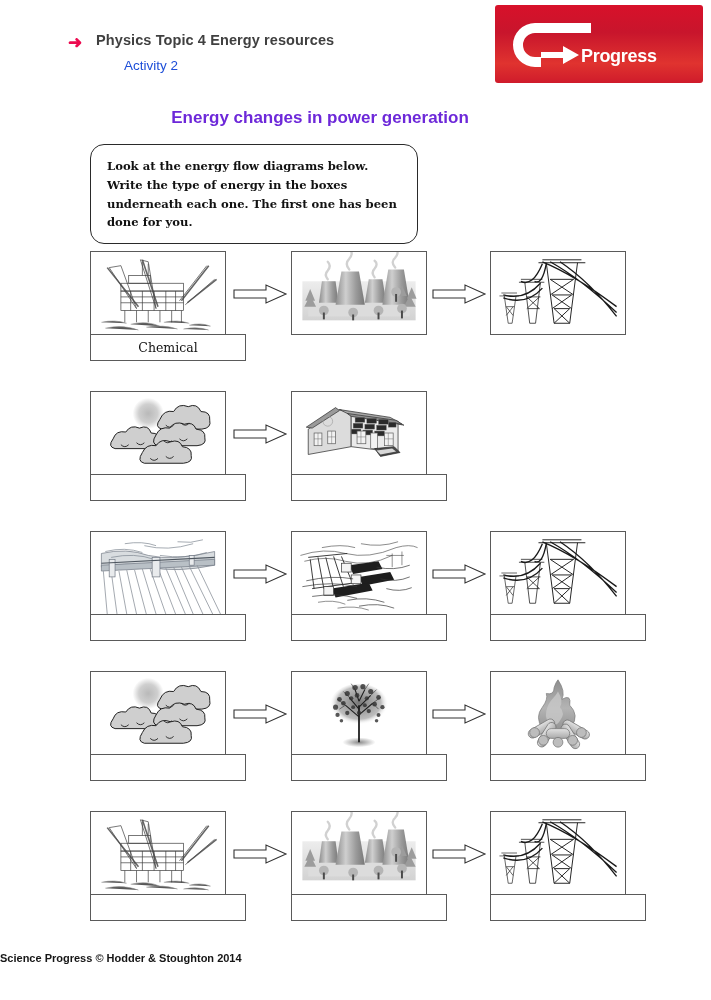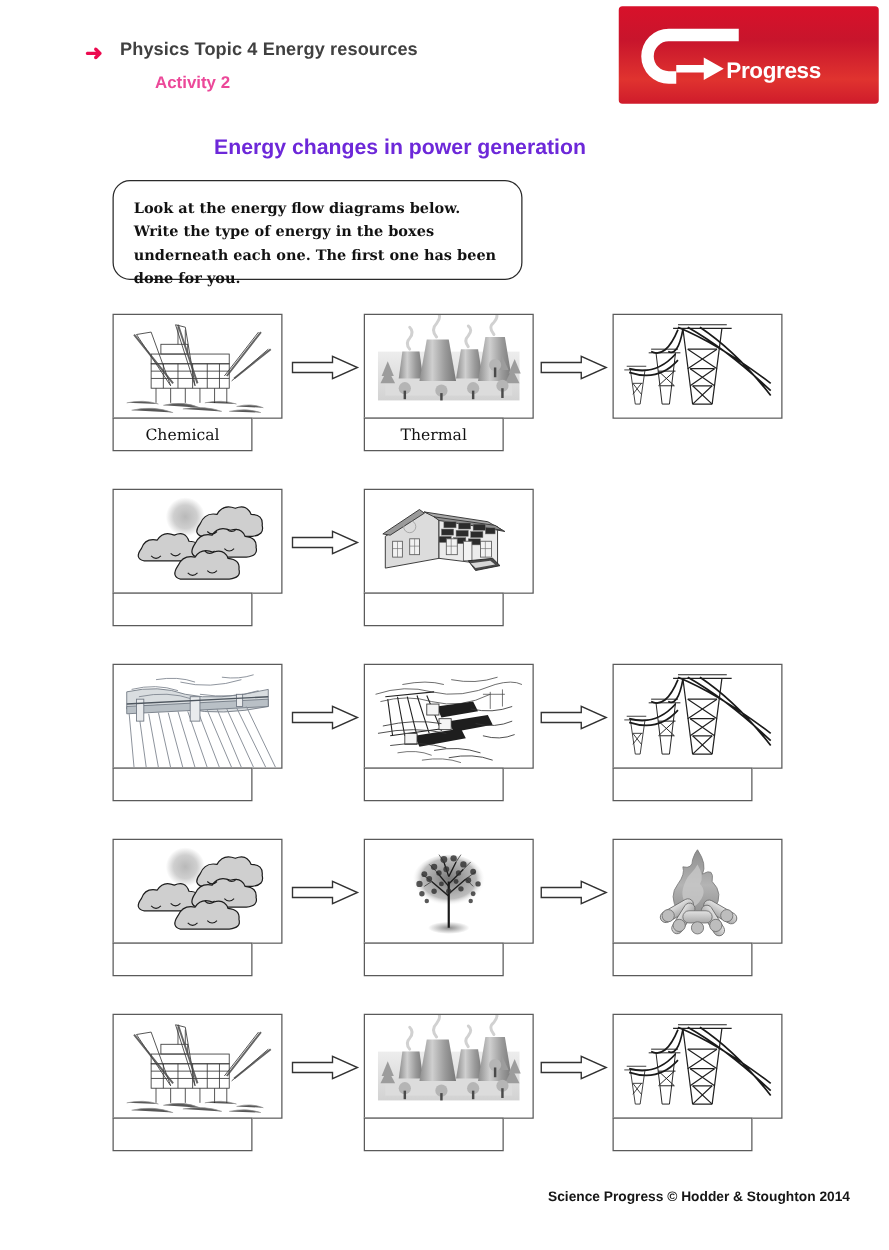--- a/index.html
+++ b/index.html
@@ -32,23 +32,23 @@
     color: #404040;
     font-size: 14.5px;
     font-weight: bold;
     letter-spacing: 0.1px;
     white-space: nowrap;
   }
   .header-subtitle {
     position: absolute;
     left: 124px;
     top: 58px;
-    color: #ec4899;
+    color: #1d4ed8;
     font-size: 13.5px;
-    font-weight: bold;
+    font-weight: normal;
     white-space: nowrap;
   }
 
   
   .logo {
     position: absolute;
     left: 495px;
     top: 5px;
     width: 208px;
     height: 78px;
@@ -89,21 +89,21 @@
     font-weight: bold;
     color: #6d28d9;
   }
 
   
   .instruction {
     position: absolute;
     left: 90px;
     top: 144px;
     width: 328px;
-    height: 80px;
+    height: 100px;
     border: 1.4px solid #2a2a2a;
     border-radius: 14px;
     box-sizing: border-box;
     background: #ffffff;
   }
   .instruction p {
     margin: 0;
     padding: 12px 16px 0 16px;
     font-family: "DejaVu Serif", serif;
     font-weight: bold;
@@ -132,21 +132,21 @@
     width: 136px;
     height: 84px;
     box-sizing: border-box;
     border: 1.2px solid #5a5a5a;
     background: #ffffff;
     overflow: hidden;
   }
   .label-box {
     position: absolute;
     left: 0; top: 83px;
-    width: 112px;
+    width: 156px;
     height: 27px;
     box-sizing: border-box;
     border: 1.2px solid #5a5a5a;
     background: #ffffff;
     display: flex;
     align-items: center;
     justify-content: center;
     font-family: "DejaVu Serif", serif;
     font-size: 12.5px;
     color: #111111;
@@ -161,25 +161,24 @@
   }
   .arrow.a0 { left: 232px; }
   .arrow.a1 { left: 431px; }
 
   
   .footer {
     position: absolute;
     left: 0;
     top: 952px;
     width: 640px;
-    text-align: right;
+    text-align: left;
     font-size: 11px;
     color: #161616;
     font-weight: bold;
-    padding-left: 40px;
   }
 
   svg.art { display: block; width: 100%; height: 100%; }
 </style>
 </head>
 <body>
 
 <div class="header-arrow">➜</div>
 <div class="header-title">Physics Topic 4 Energy resources</div>
 <div class="header-subtitle">Activity 2</div>
@@ -276,21 +275,20 @@
               <rect x="61" y="64" width="2" height="6" fill="#4a4a4a"></rect>
             <circle cx="88" cy="60" r="5" fill="#b5b5b5"></circle>
               <rect x="87" y="62" width="2" height="7" fill="#4a4a4a"></rect>
             <circle cx="112" cy="58" r="5" fill="#b5b5b5"></circle>
               <rect x="111" y="60" width="2" height="8" fill="#4a4a4a"></rect>
             <circle cx="106" cy="41" r="5" fill="#b5b5b5"></circle>
               <rect x="105" y="43" width="2" height="8" fill="#4a4a4a"></rect>
           </g>
         </svg>
       </div>
-      <div class="label-box">Thermal</div>
     </div>
     <div class="arrow a1">
       <svg class="art" viewBox="0 0 56 22">
           <path d="M2 7 H34 V2 L54 11 L34 20 V15 H2 Z" fill="#fff" stroke="#333" stroke-width="1.1"></path>
         </svg>
     </div>
     <div class="cell c2">
       <div class="pic-box">
         <svg class="art" viewBox="0 0 136 84">
           <rect width="136" height="84" fill="#fff"></rect>

